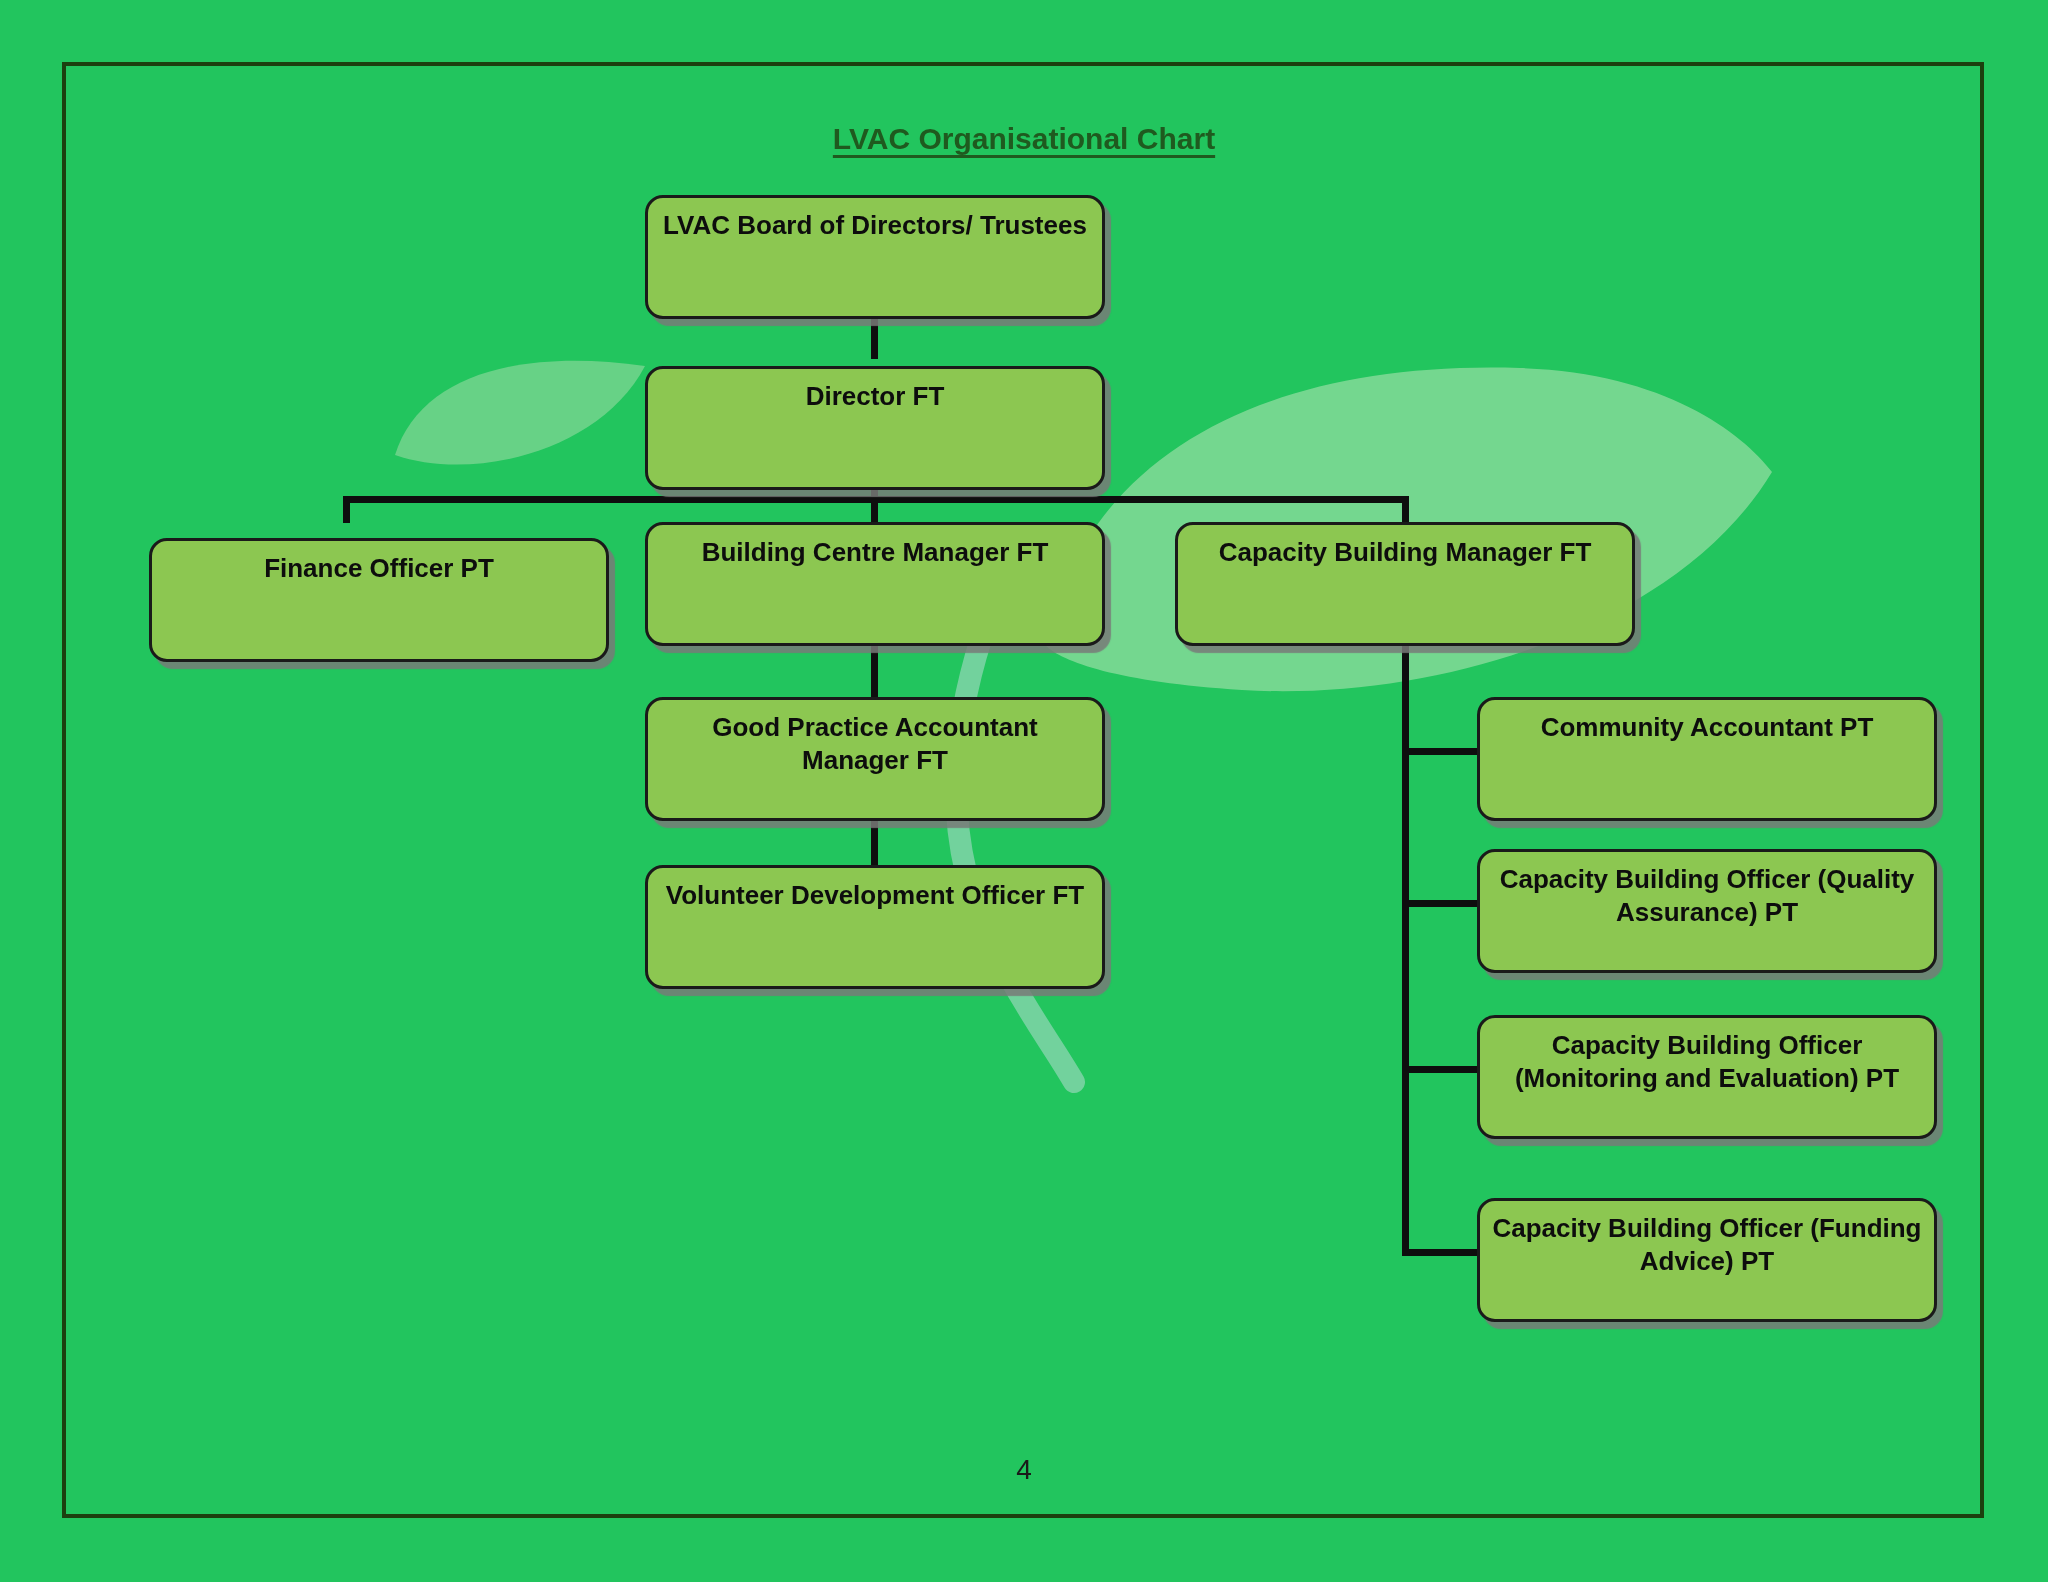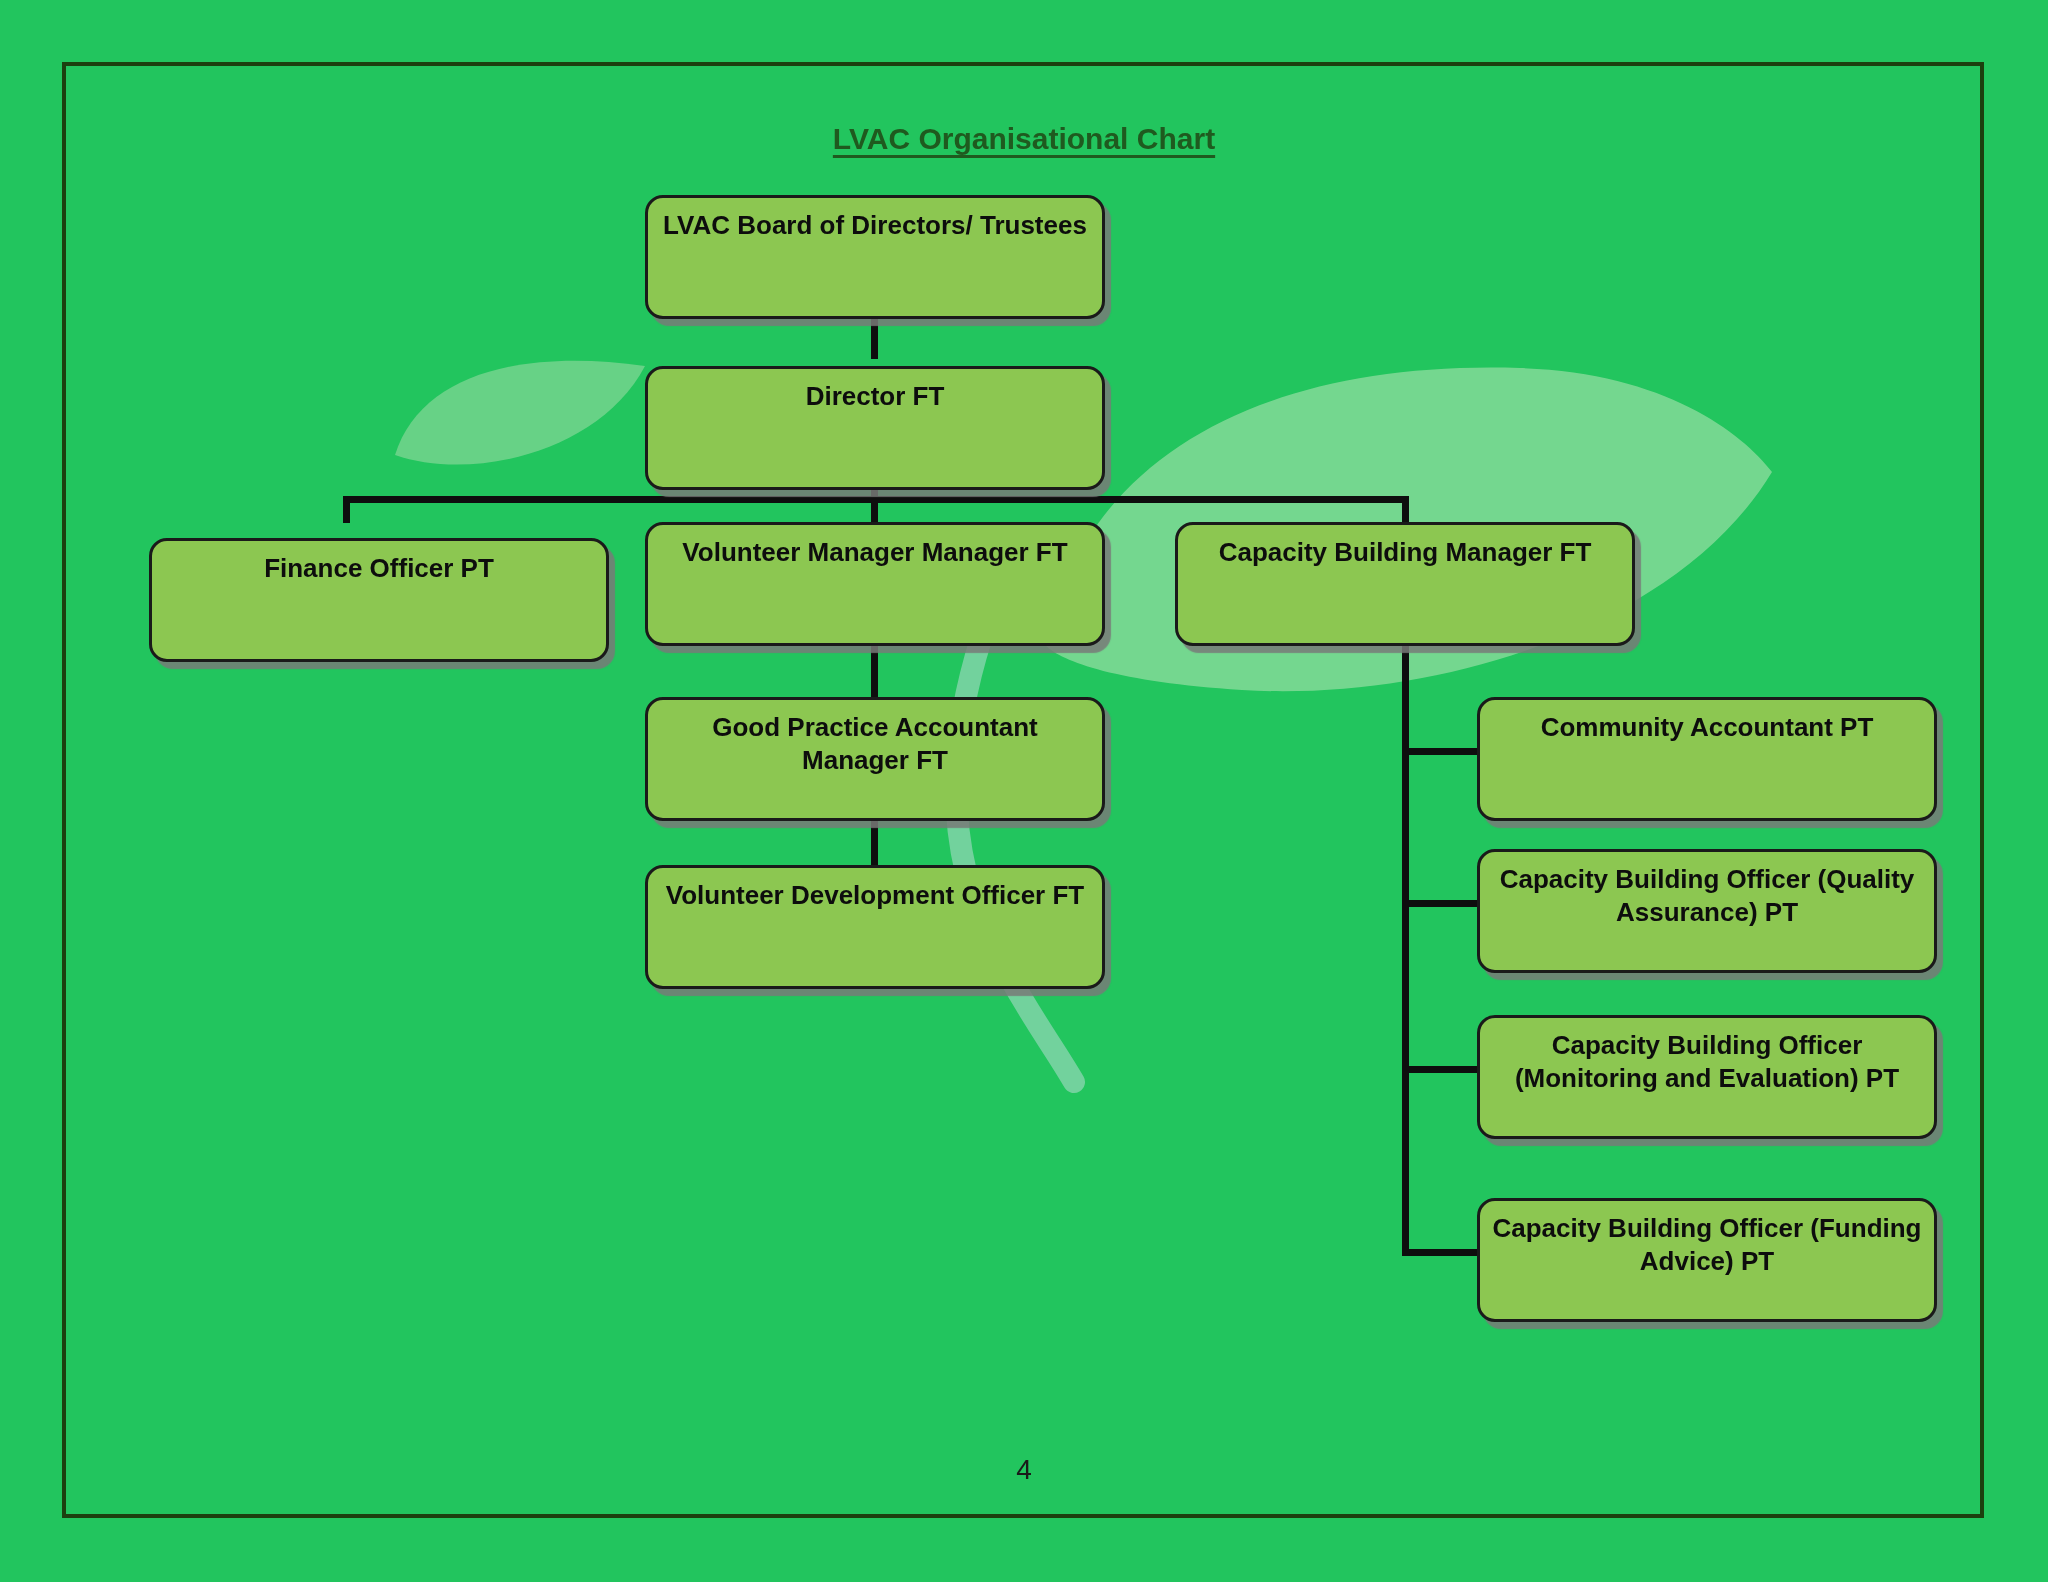--- a/index.html
+++ b/index.html
@@ -141,21 +141,21 @@
   <div class="node pos-board">
     <span class="node-label">LVAC Board of Directors/ Trustees</span>
   </div>
   <div class="node pos-director">
     <span class="node-label">Director FT</span>
   </div>
   <div class="node pos-finance">
     <span class="node-label">Finance Officer PT</span>
   </div>
   <div class="node pos-vcm">
-    <span class="node-label">Volunteer Manager Manager FT</span>
+    <span class="node-label">Building Centre Manager FT</span>
   </div>
   <div class="node pos-cbm">
     <span class="node-label">Capacity Building Manager FT</span>
   </div>
   <div class="node pos-gpdm">
     <span class="node-label">Good Practice Accountant
 Manager FT</span>
   </div>
   <div class="node pos-vdo">
     <span class="node-label">Volunteer Development Officer FT</span>

